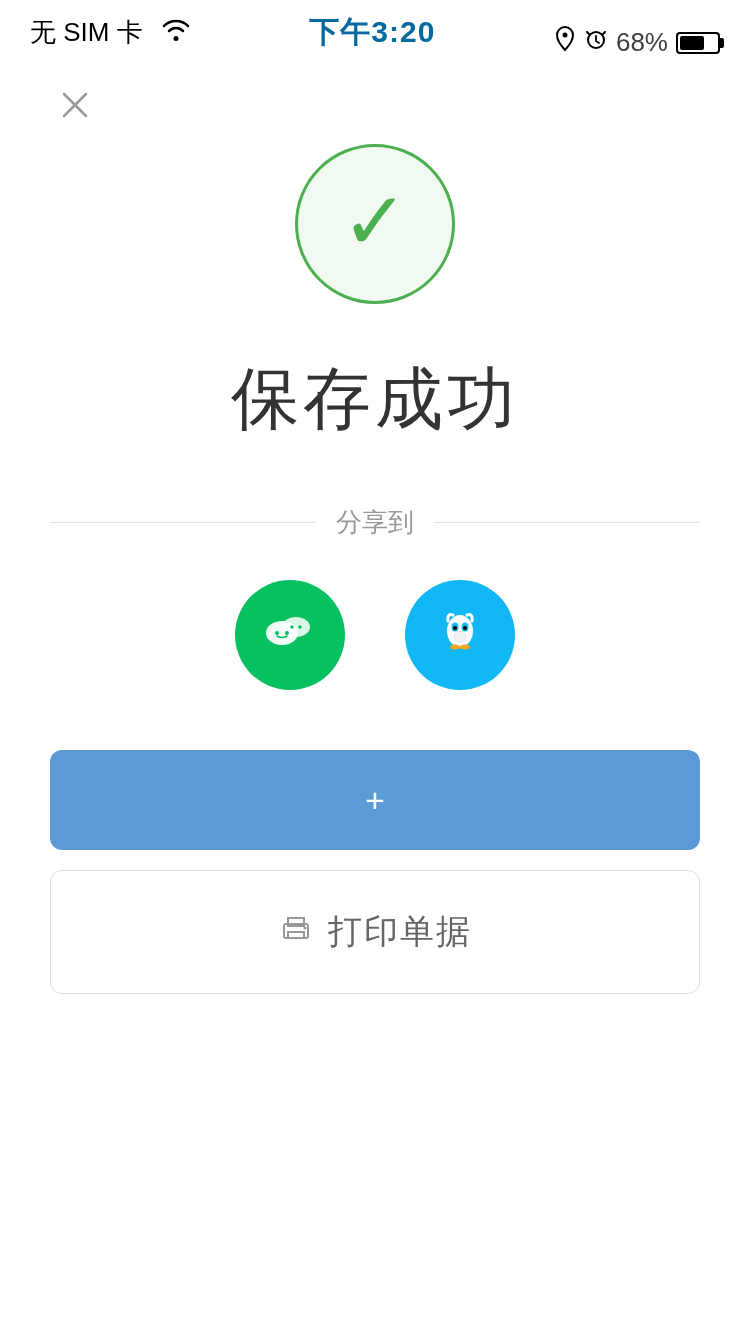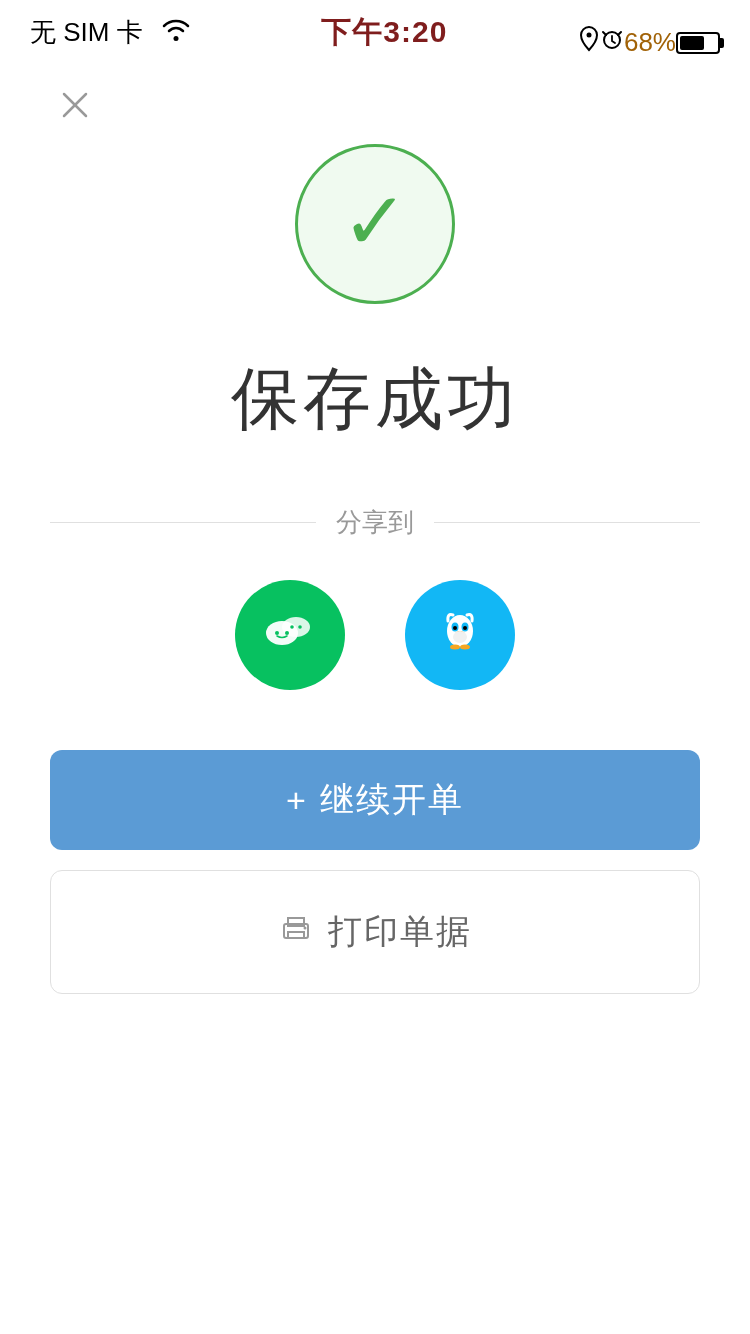--- a/index.html
+++ b/index.html
@@ -30,30 +30,30 @@
       align-items: center;
       gap: 18px;
       font-size: 26px;
       color: #000;
       font-weight: 500;
     }
 
     .status-center {
       font-size: 30px;
       font-weight: 600;
-      color: #7f1d1d;
+      color: #0369a1;
       letter-spacing: 1px;
     }
 
     .status-right {
       display: flex;
       align-items: center;
-      gap: 0;
+      gap: 8px;
       font-size: 26px;
-      color: #a16207;
+      color: #404040;
       margin-top: 21px;
     }
 
     .battery-container {
       display: flex;
       align-items: center;
       gap: 4px;
     }
 
     .battery-box {
@@ -360,21 +360,20 @@
           <path d="M44 18 Q45 10 39 12" stroke="white" stroke-width="3" fill="none" stroke-linecap="round"></path>
         </svg>
       </button>
     </div>
   </div>
 
   <div class="action-buttons">
 
     <button class="btn-primary">
       <span class="icon-plus">+</span>
-      <span class="btn-primary-text">继续开单</span>
     </button>
 
     <button class="btn-secondary">
       <span class="icon-print">
         <svg width="36" height="36" viewBox="0 0 36 36" fill="none">
           <rect x="6" y="14" width="24" height="14" rx="2" stroke="#999" stroke-width="2" fill="none"></rect>
           <rect x="10" y="8" width="16" height="8" stroke="#999" stroke-width="2" fill="none"></rect>
           <rect x="10" y="22" width="16" height="6" stroke="#999" stroke-width="2" fill="white"></rect>
           <circle cx="27" cy="18" r="1.5" fill="#999"></circle>
         </svg>

